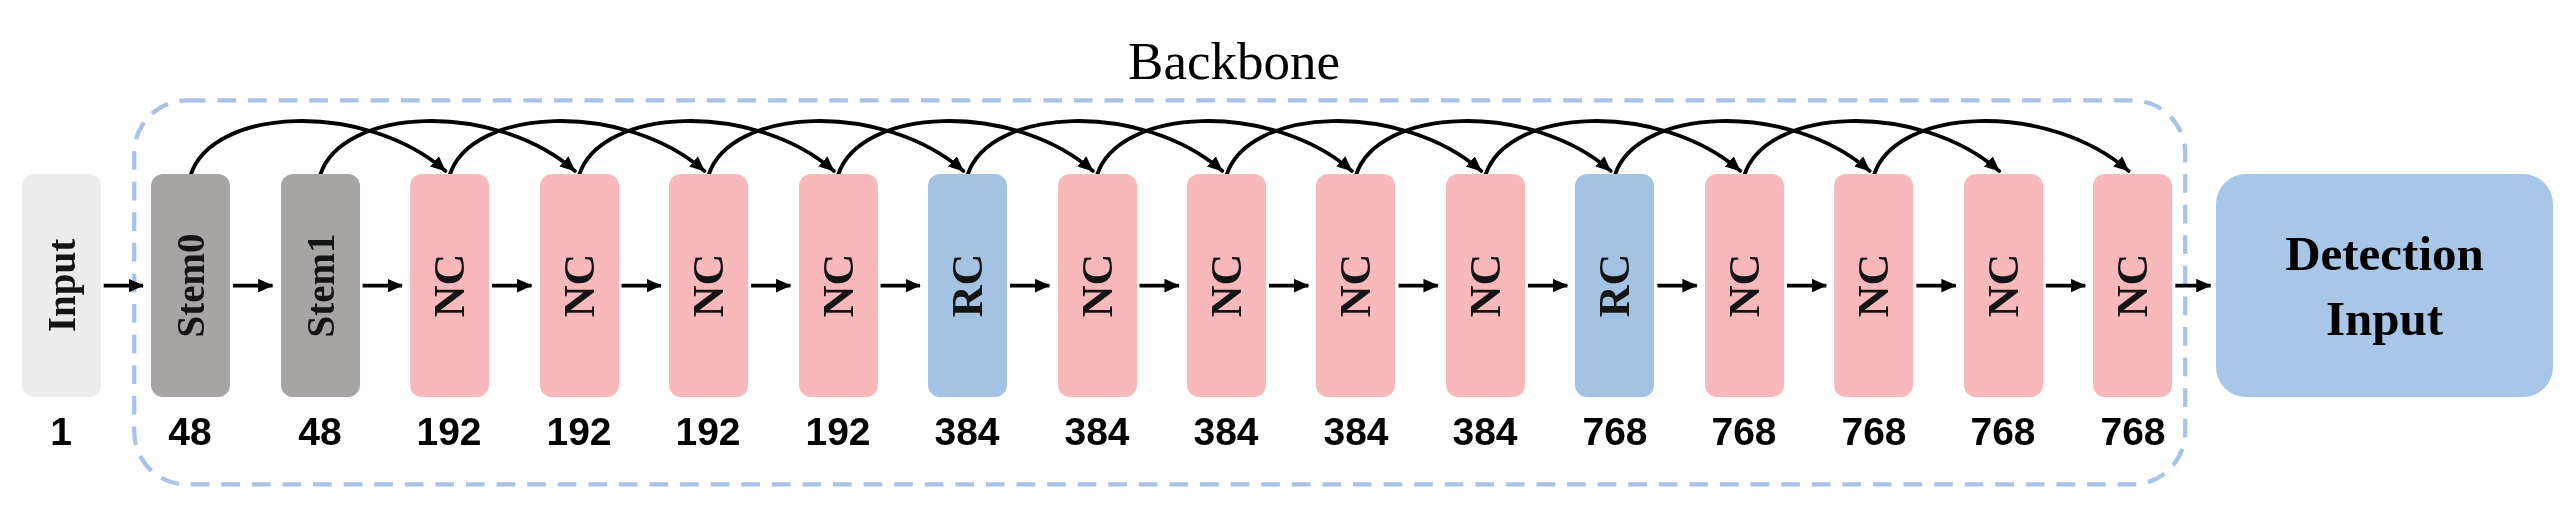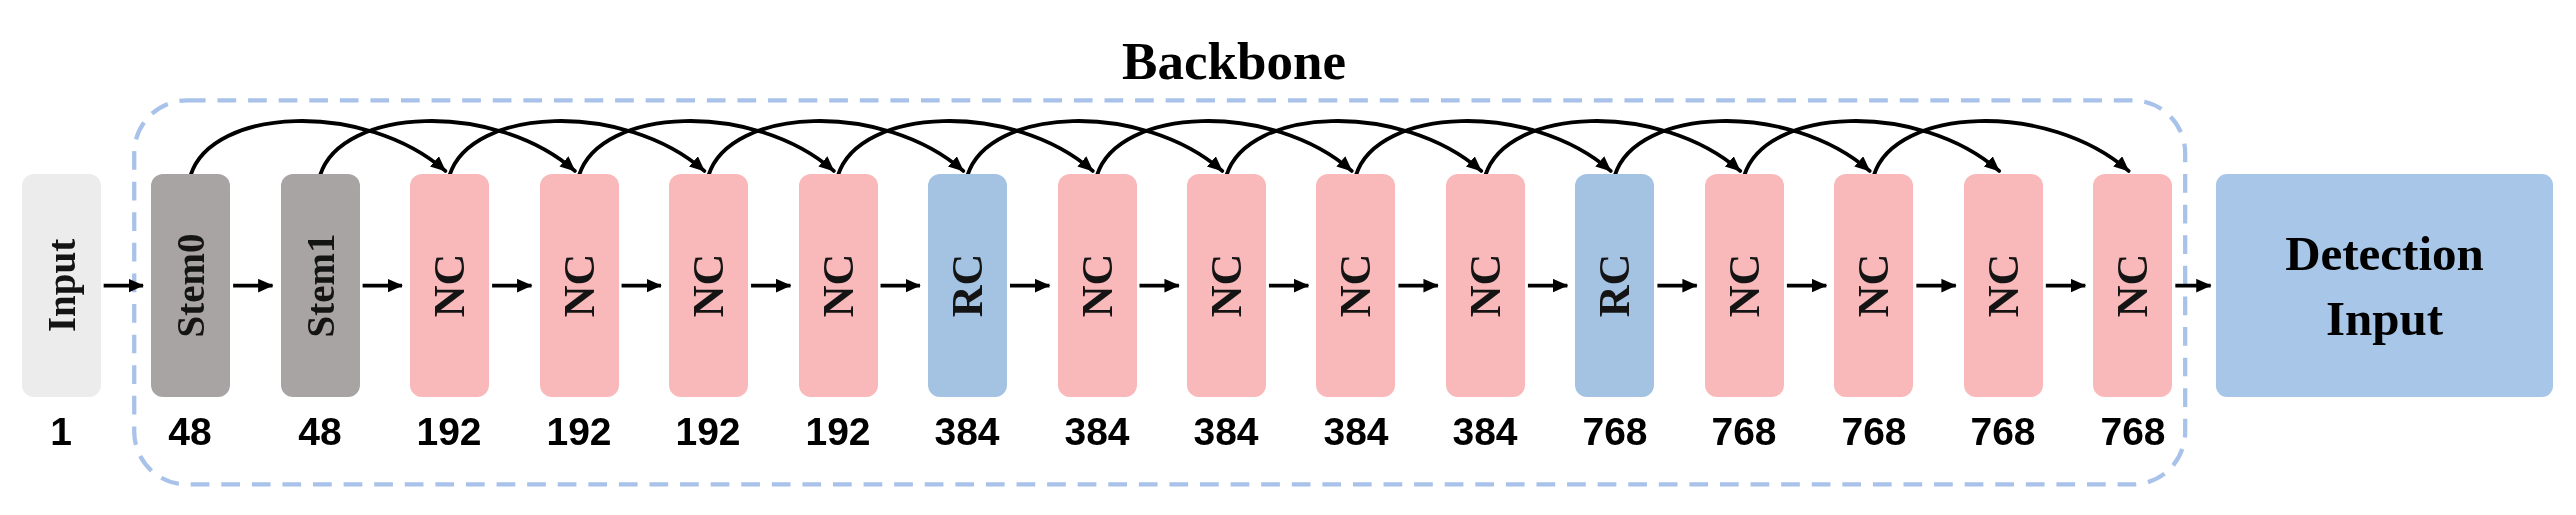--- a/index.html
+++ b/index.html
@@ -4,40 +4,40 @@
 <style>
   html,body { margin:0; padding:0; background:#ffffff; }
   #canvas {
     position:relative; width:2576px; height:516px;
     background:#ffffff; overflow:hidden;
     font-family:"Liberation Serif", serif;
   }
   #connector-svg { position:absolute; left:0; top:0; width:2576px; height:516px; }
   #diagram-title {
     position:absolute; left:1234px; top:31px; transform:translateX(-50%);
-    font-size:53px; font-weight:bold; color:#000; white-space:nowrap;
+    font-size:53px; font-weight:normal; color:#000; white-space:nowrap;
   }
   .block {
     position:absolute; top:174px; width:79px; height:223px;
     border-radius:12px; display:flex; align-items:center; justify-content:center;
   }
   .block-label {
     transform:rotate(-90deg); white-space:nowrap;
     font-weight:bold; color:#141414;
   }
   .label-stem  { font-size:39px; }
   .label-cell  { font-size:44px; }
   .channels {
     position:absolute; top:410px; width:144px; text-align:center;
     font-family:"Liberation Sans", sans-serif; font-weight:bold;
     font-size:39px; color:#000;
   }
   #detection-head {
     position:absolute; left:2216px; top:174px; width:337px; height:223px;
-    border-radius:11px; display:flex; flex-direction:column;
+    border-radius:30px; display:flex; flex-direction:column;
     align-items:center; justify-content:center;
     font-weight:bold; font-size:49px; line-height:65px; color:#000;
     text-align:left;
   }
 </style>
 </head>
 <body>
 
 <div id="canvas">
 

